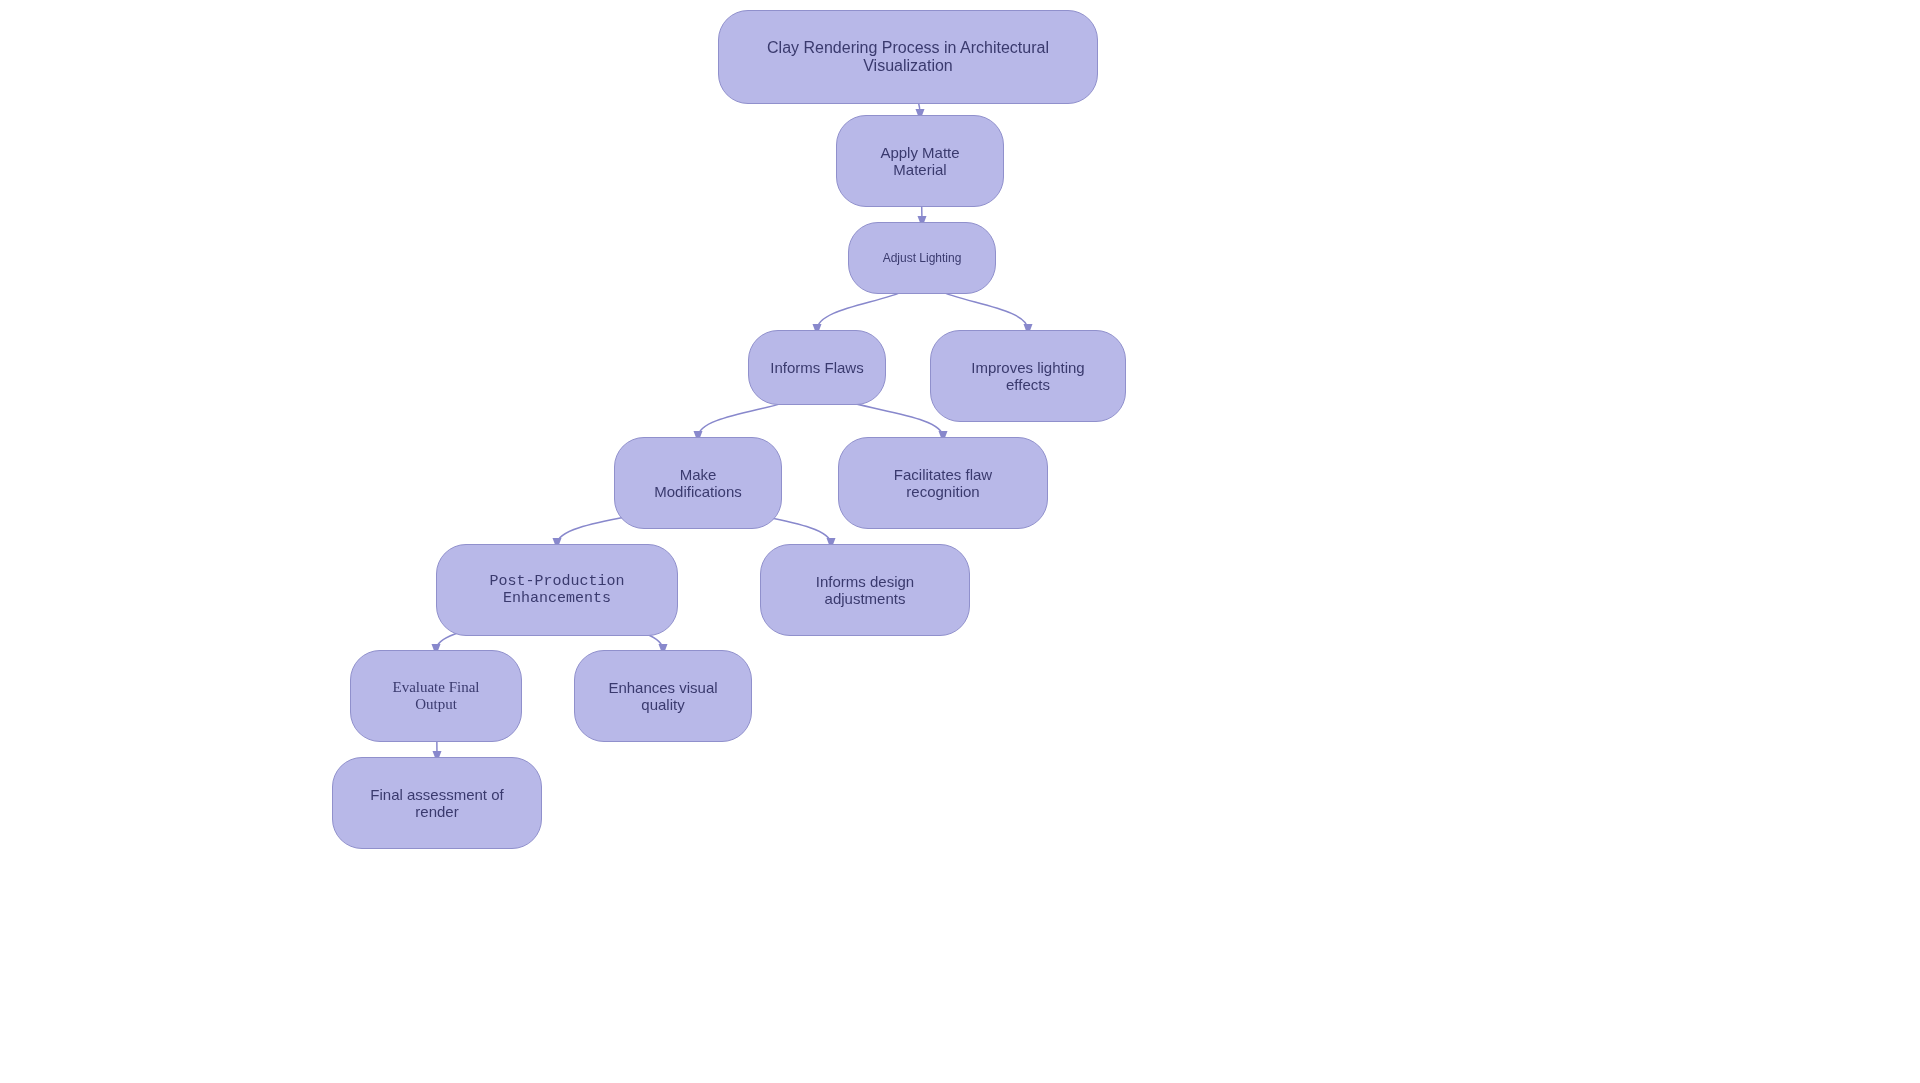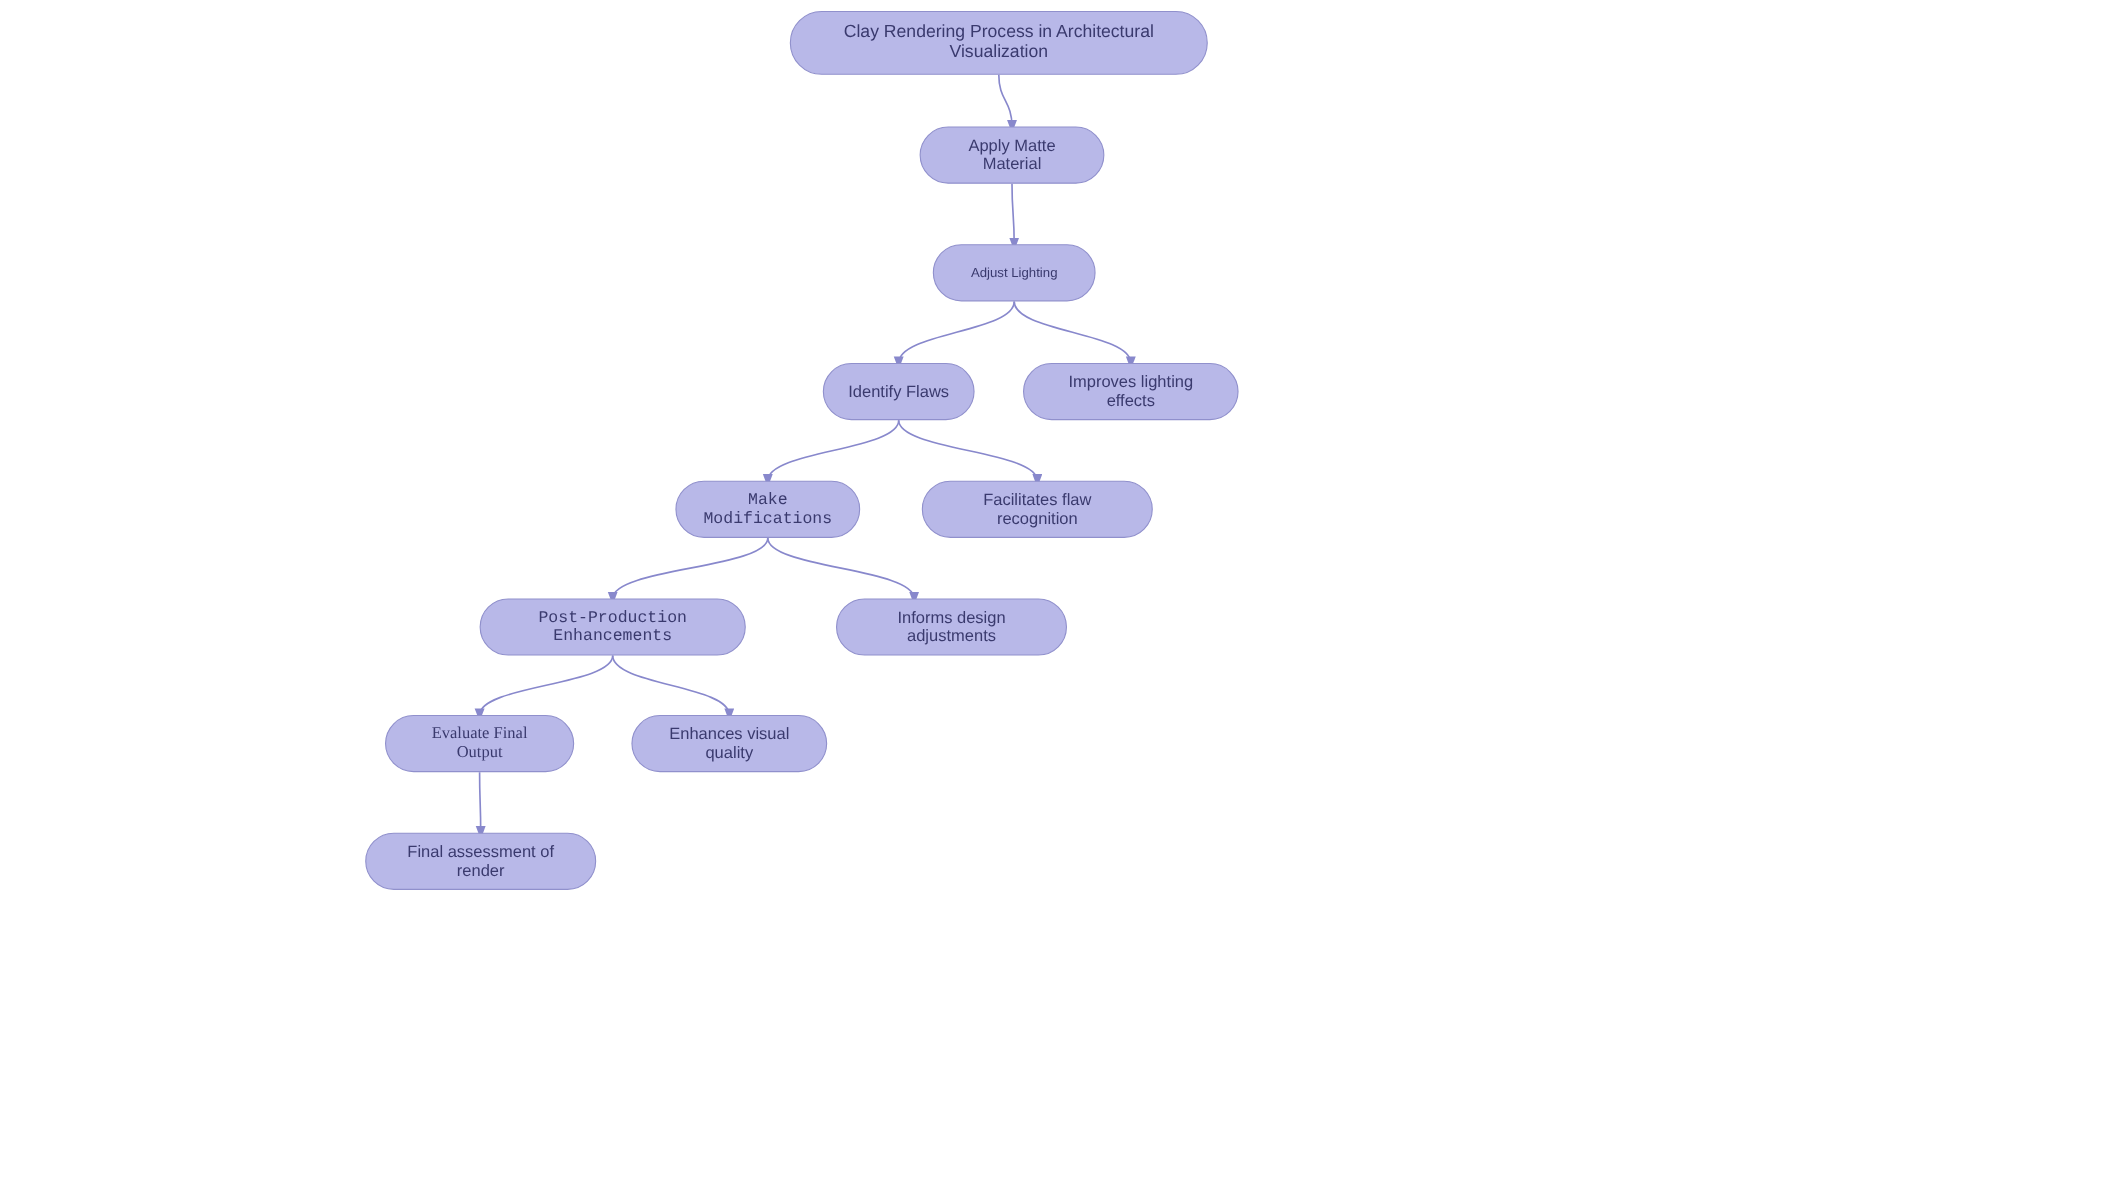--- a/index.html
+++ b/index.html
@@ -27,21 +27,21 @@
       position: absolute;
       background: #b8b8e8;
       border-radius: 30px;
       display: flex;
       align-items: center;
       justify-content: center;
       text-align: center;
       color: #3a3a6e;
       font-size: 15px;
       font-weight: 400;
-      padding: 8px 20px;
+      padding: 28px 20px;
       border: 1.5px solid #9090cc;
     }
   </style>
 </head>
 <body>
 
 <div class="diagram-container">
   <svg class="connections" id="svg-connections">
       <defs>
     <marker id="arrowhead" markerWidth="8" markerHeight="8" refX="4" refY="3" orient="auto">
@@ -57,23 +57,23 @@
       <path d="M 698 489 C 698 516.5, 557 516.5, 557 544" stroke="#8888cc" stroke-width="1.5" fill="none" marker-end="url(#arrowhead)"></path>
       <path d="M 698 489 C 698 516.5, 831 516.5, 831 544" stroke="#8888cc" stroke-width="1.5" fill="none" marker-end="url(#arrowhead)"></path>
       <path d="M 557 596 C 557 623, 436 623, 436 650" stroke="#8888cc" stroke-width="1.5" fill="none" marker-end="url(#arrowhead)"></path>
       <path d="M 557 596 C 557 623, 663 623, 663 650" stroke="#8888cc" stroke-width="1.5" fill="none" marker-end="url(#arrowhead)"></path>
       <path d="M 436 702 C 436 729.5, 437 729.5, 437 757" stroke="#8888cc" stroke-width="1.5" fill="none" marker-end="url(#arrowhead)"></path>
     </svg>
   <div id="nodes-container">
       <div class="node" style="left: 718px; top: 10px; width: 380px; min-height: 58px; font-size: 16px;">Clay Rendering Process in Architectural Visualization</div>
       <div class="node" style="left: 836px; top: 115px; width: 168px; min-height: 52px; font-size: 15px;">Apply Matte Material</div>
       <div class="node" style="left: 848px; top: 222px; width: 148px; min-height: 52px; font-size: 12px;">Adjust Lighting</div>
-      <div class="node" style="left: 748px; top: 330px; width: 138px; min-height: 52px; font-size: 15px;">Identify Flaws</div>
+      <div class="node" style="left: 748px; top: 330px; width: 138px; min-height: 52px; font-size: 15px;">Informs Flaws</div>
       <div class="node" style="left: 930px; top: 330px; width: 196px; min-height: 52px; font-size: 15px;">Improves lighting effects</div>
-      <div class="node" style="left: 614px; top: 437px; width: 168px; min-height: 52px; font-size: 15px; font-family: Liberation Mono, monospace;">Make Modifications</div>
+      <div class="node" style="left: 614px; top: 437px; width: 168px; min-height: 52px; font-size: 15px;">Make Modifications</div>
       <div class="node" style="left: 838px; top: 437px; width: 210px; min-height: 52px; font-size: 15px;">Facilitates flaw recognition</div>
       <div class="node" style="left: 436px; top: 544px; width: 242px; min-height: 52px; font-size: 15px; font-family: Liberation Mono, monospace;">Post-Production Enhancements</div>
       <div class="node" style="left: 760px; top: 544px; width: 210px; min-height: 52px; font-size: 15px;">Informs design adjustments</div>
       <div class="node" style="left: 350px; top: 650px; width: 172px; min-height: 52px; font-size: 15px; font-family: Liberation Serif, serif;">Evaluate Final Output</div>
       <div class="node" style="left: 574px; top: 650px; width: 178px; min-height: 52px; font-size: 15px;">Enhances visual quality</div>
       <div class="node" style="left: 332px; top: 757px; width: 210px; min-height: 52px; font-size: 15px;">Final assessment of render</div>
     </div>
 </div>
 
 </body></html>

